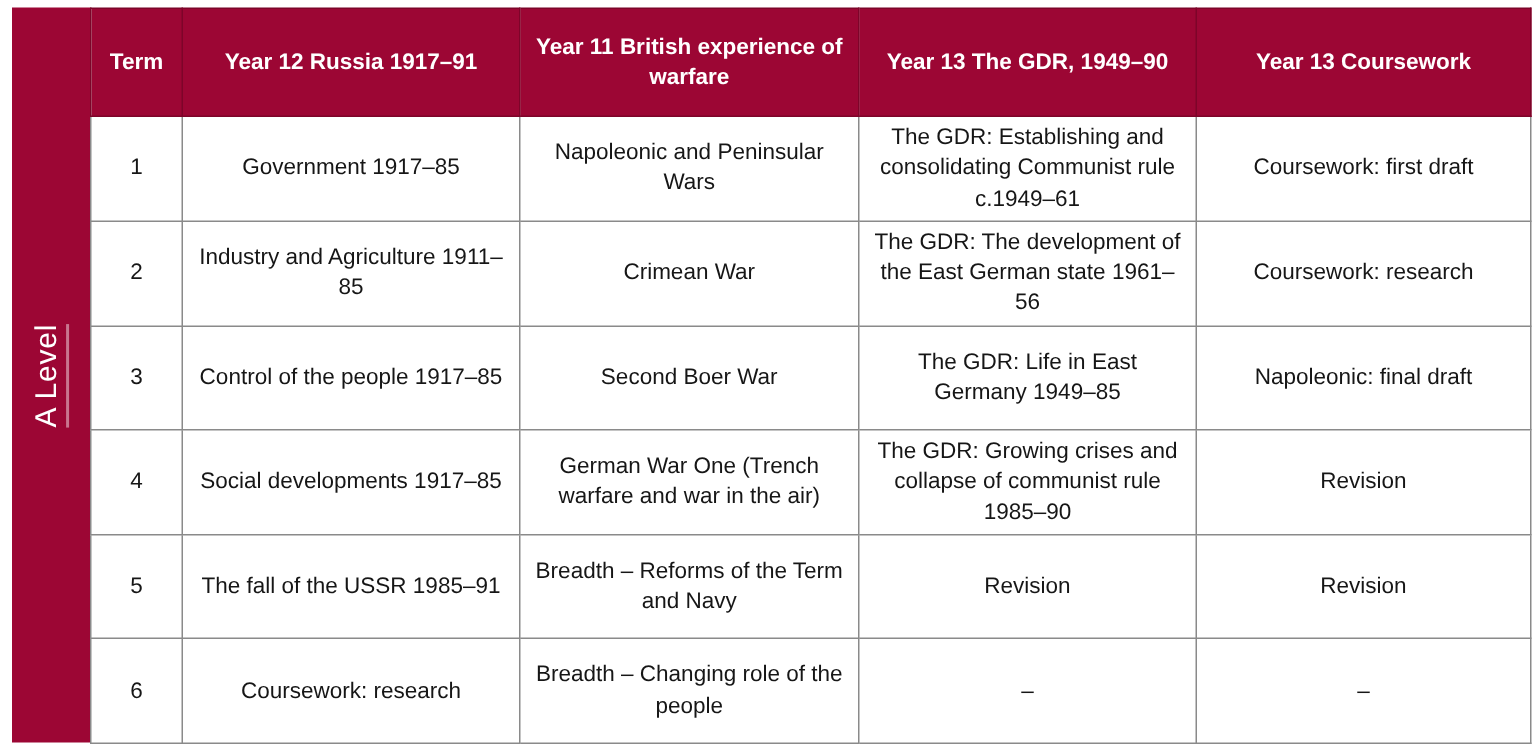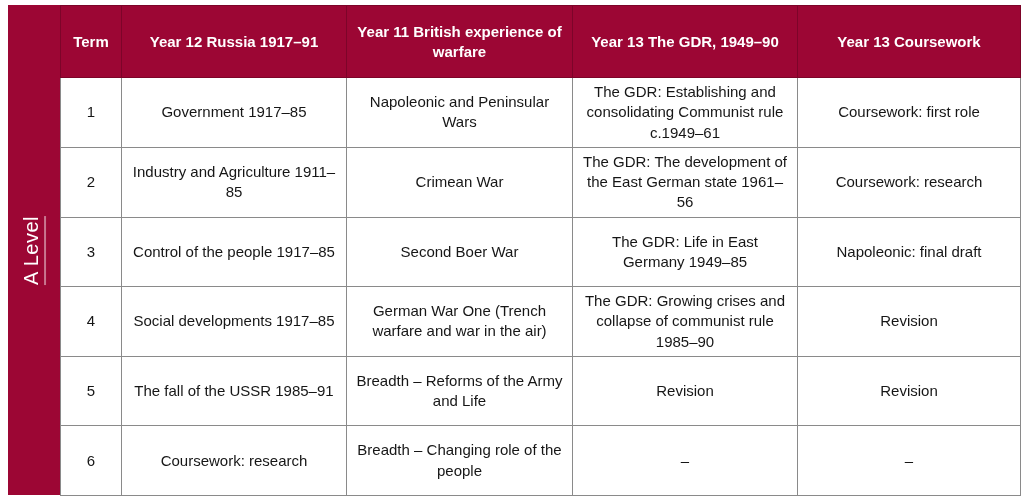--- a/index.html
+++ b/index.html
@@ -125,21 +125,21 @@
           <th>Year 13 The GDR, 1949–90</th>
           <th>Year 13 Coursework</th>
         </tr>
       </thead>
       <tbody>
         <tr>
           <td class="term-cell">1</td>
           <td>Government 1917–85</td>
           <td>Napoleonic and Peninsular Wars</td>
           <td>The GDR: Establishing and consolidating Communist rule c.1949–61</td>
-          <td>Coursework: first role</td>
+          <td>Coursework: first draft</td>
         </tr>
         <tr>
           <td class="term-cell">2</td>
           <td>Industry and Agriculture 1911–85</td>
           <td>Crimean War</td>
           <td>The GDR: The development of the East German state 1961–56</td>
           <td>Coursework: research</td>
         </tr>
         <tr>
           <td class="term-cell">3</td>
@@ -151,21 +151,21 @@
         <tr>
           <td class="term-cell">4</td>
           <td>Social developments 1917–85</td>
           <td>German War One (Trench warfare and war in the air)</td>
           <td>The GDR: Growing crises and collapse of communist rule 1985–90</td>
           <td>Revision</td>
         </tr>
         <tr>
           <td class="term-cell">5</td>
           <td>The fall of the USSR 1985–91</td>
-          <td>Breadth – Reforms of the Army and Life</td>
+          <td>Breadth – Reforms of the Term and Navy</td>
           <td>Revision</td>
           <td>Revision</td>
         </tr>
         <tr>
           <td class="term-cell">6</td>
           <td>Coursework: research</td>
           <td>Breadth – Changing role of the people</td>
           <td class="dash-cell">–</td>
           <td class="dash-cell">–</td>
         </tr>

